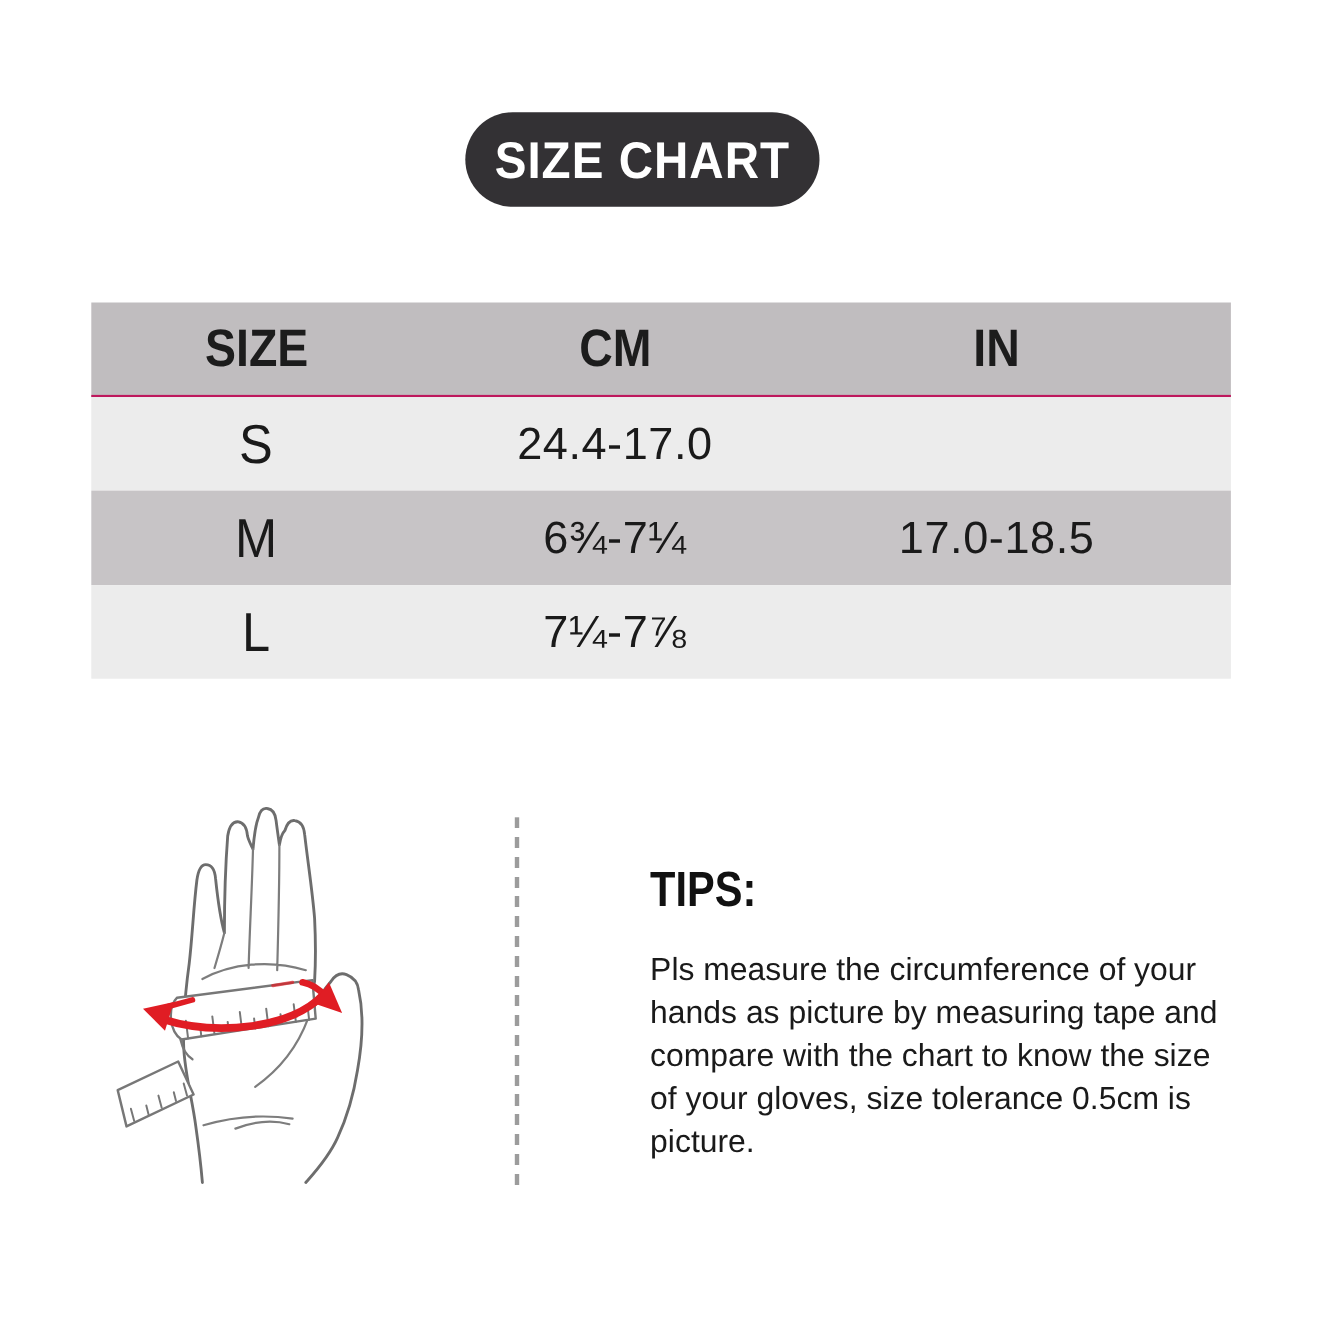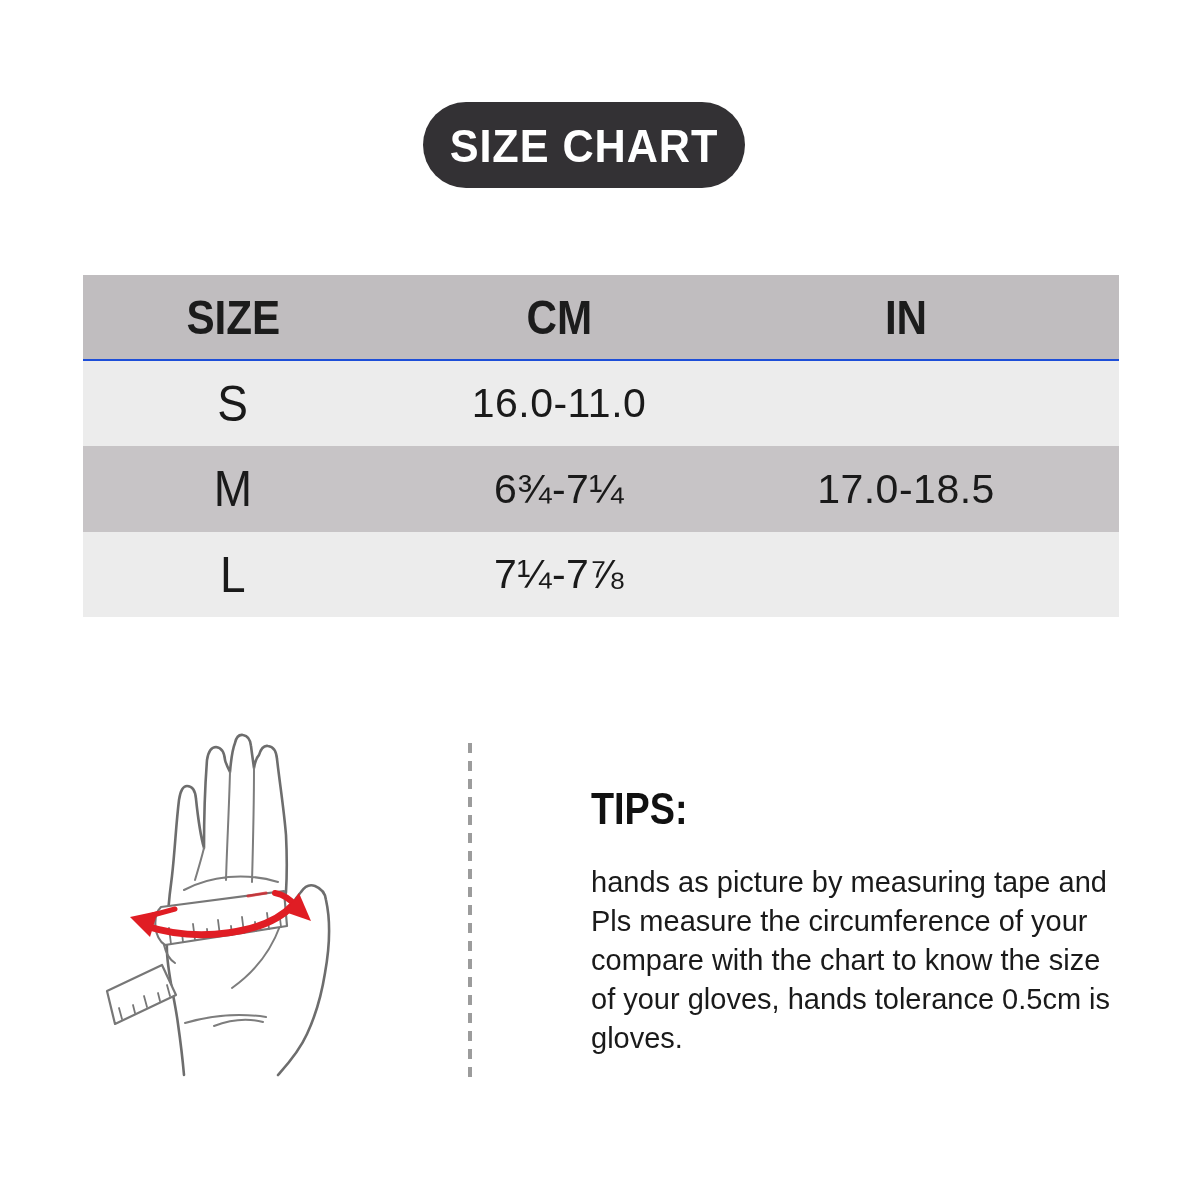--- a/index.html
+++ b/index.html
@@ -16,21 +16,21 @@
   .title-pill span{
     color:#ffffff;font-size:47px;font-weight:700;letter-spacing:1px;
     display:inline-block;transform:scaleX(0.92);
   }
   
   .size-table{position:absolute;left:83px;top:275px;width:1036px;}
   .t-row{
     display:grid;grid-template-columns:300px 352px 342px;
     align-items:center;text-align:center;
   }
-  .t-head{height:84px;background:#c0bdbf;border-bottom:2px solid #1d4ed8;}
+  .t-head{height:84px;background:#c0bdbf;border-bottom:2px solid #be185d;}
   .t-head .cell{font-weight:700;font-size:48px;color:#1c1c1c;}
   .t-head .cell span{display:inline-block;transform:scaleX(0.88);}
   .row-light{background:#ececec;}
   .row-dark{background:#c7c4c6;}
   .t-body{height:85px;}
   .cell-size{font-size:50px;font-weight:500;}
   .cell-size span{display:inline-block;transform:scaleX(0.92);}
   .cell-val{font-size:41px;font-weight:400;letter-spacing:0.5px;}
   
   .hand-figure{position:absolute;left:80px;top:730px;width:420px;height:370px;}
@@ -56,21 +56,21 @@
   </div>
 
   <div class="size-table">
     <div class="t-row t-head">
       <div class="cell"><span>SIZE</span></div>
       <div class="cell"><span>CM</span></div>
       <div class="cell"><span>IN</span></div>
     </div>
     <div class="t-row t-body row-light">
       <div class="cell-size"><span>S</span></div>
-      <div class="cell-val">16.0-11.0</div>
+      <div class="cell-val">24.4-17.0</div>
     </div>
     <div class="t-row t-body row-dark" style="height:86px;">
       <div class="cell-size"><span>M</span></div>
       <div class="cell-val">6¾-7¼</div>
       <div class="cell-val">17.0-18.5</div>
     </div>
     <div class="t-row t-body row-light">
       <div class="cell-size"><span>L</span></div>
       <div class="cell-val">7¼-7⅞</div>
     </div>
@@ -112,21 +112,21 @@
       <path d="M73,185 L95,179" stroke="#e01d24" stroke-width="5" stroke-linecap="round"></path>
       <path d="M168,166 L186,163" stroke="#e01d24" stroke-width="3" stroke-linecap="round" opacity="0.7"></path>
     </svg>
   </div>
 
   <div class="divider"></div>
 
   <div class="tips">
     <div class="tips-heading">TIPS:</div>
     <div class="tips-body">
+      <div>Pls measure the circumference of your</div>
       <div>hands as picture by measuring tape and</div>
-      <div>Pls measure the circumference of your</div>
       <div>compare with the chart to know the size</div>
-      <div>of your gloves, hands tolerance 0.5cm is</div>
-      <div>gloves.</div>
+      <div>of your gloves, size tolerance 0.5cm is</div>
+      <div>picture.</div>
     </div>
   </div>
 
 </div>
 
 </body></html>

